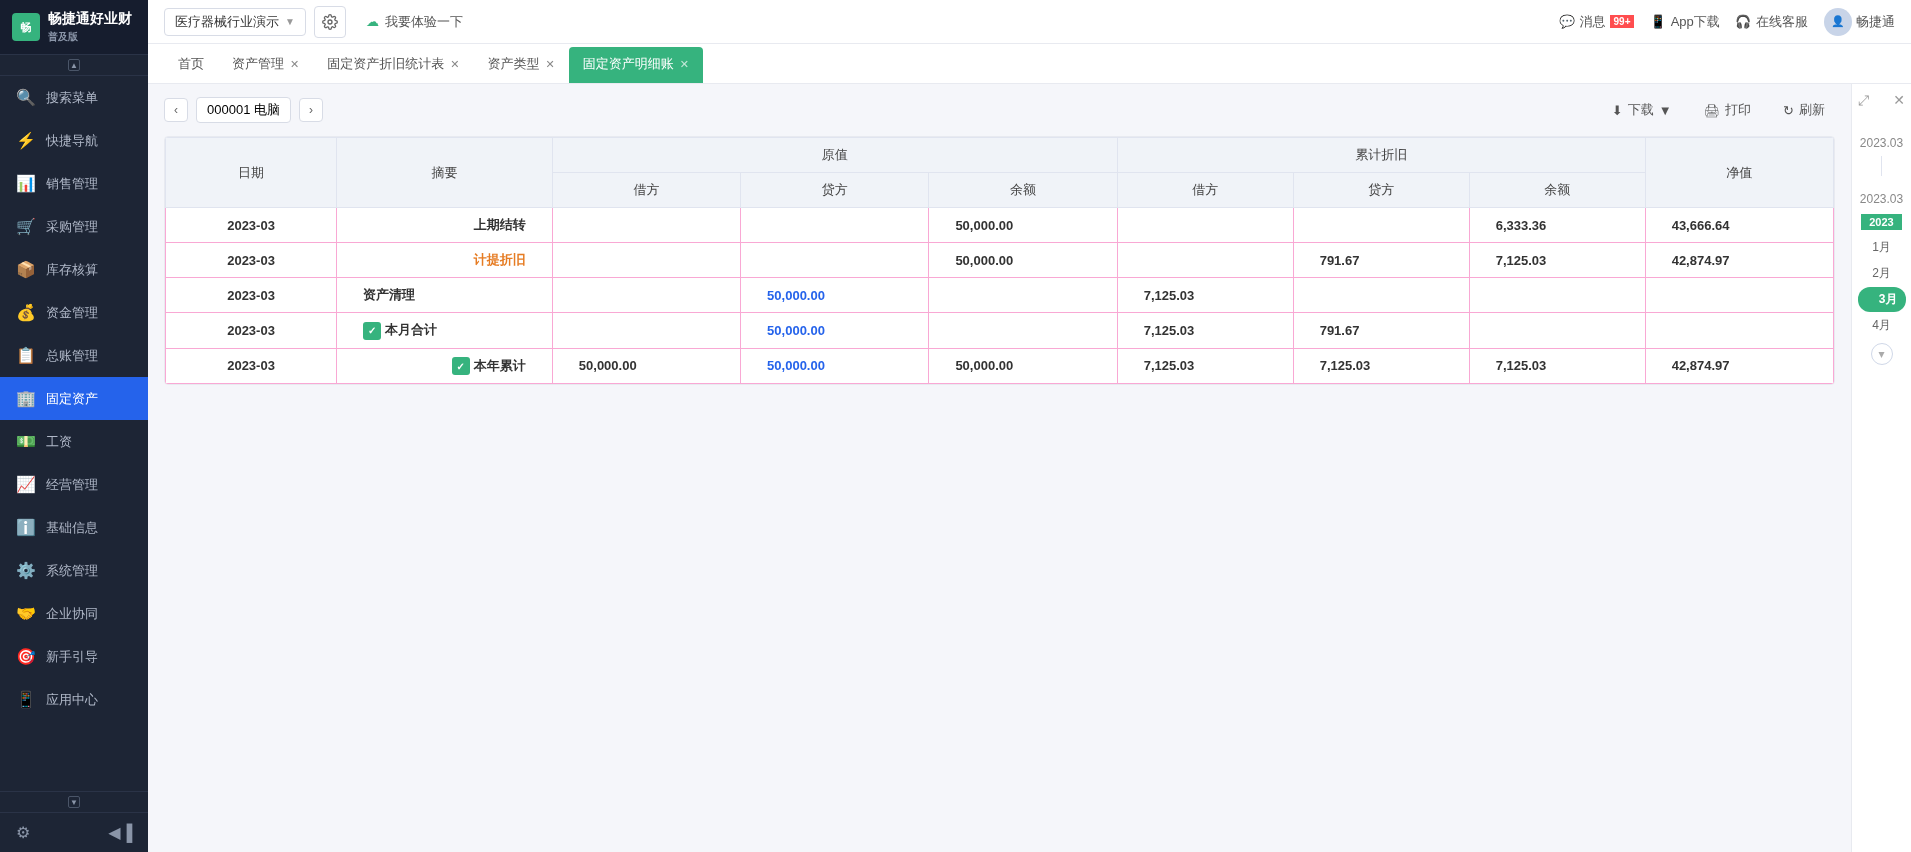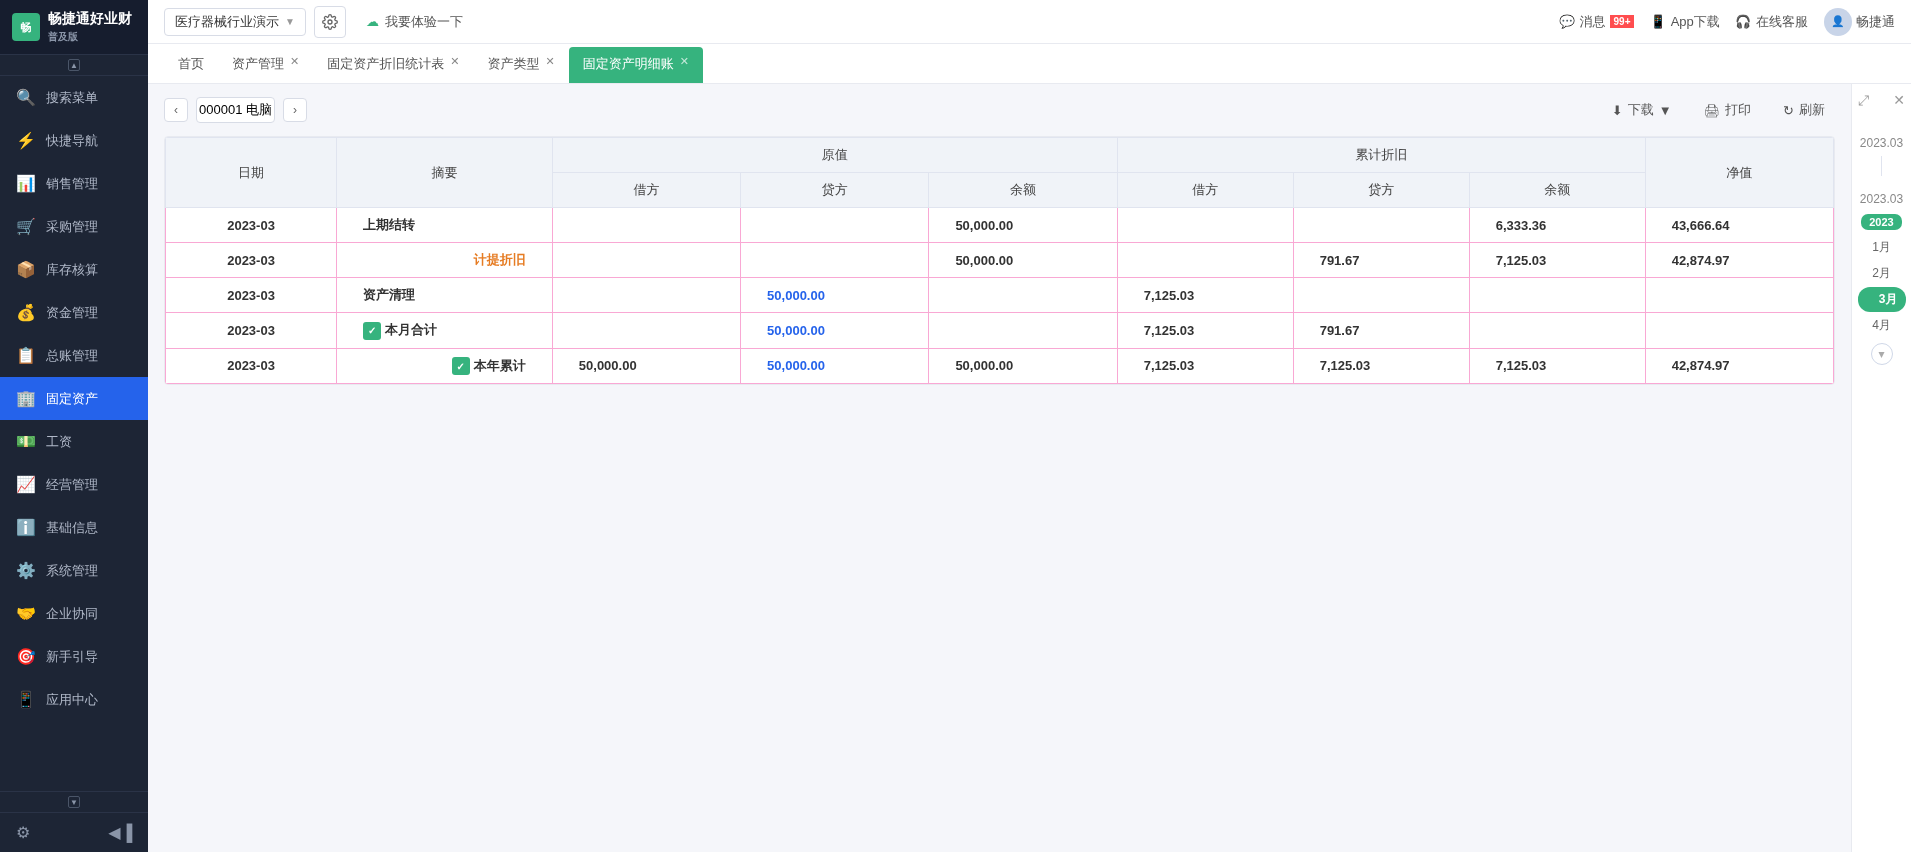--- a/index.html
+++ b/index.html
@@ -155,21 +155,21 @@
       height: 40px;
       display: flex;
       align-items: flex-end;
       padding: 0 16px;
       border-bottom: 1px solid #e8eaf0;
       flex-shrink: 0;
       gap: 0;
     }
     .tab {
       display: flex;
-      align-items: flex-start;
+      align-items: center;
       padding: 8px 14px;
       cursor: pointer;
       font-size: 13px;
       color: #555;
       border-bottom: 2px solid transparent;
       gap: 6px;
       white-space: nowrap;
     }
     .tab.active {
       background: #36b37e;
@@ -212,21 +212,21 @@
       border: 1px solid #d8dce6;
       border-radius: 4px;
       display: flex; align-items: center; justify-content: center;
       cursor: pointer;
       font-size: 12px; color: #666;
       background: #fff;
     }
     .asset-code {
       border: 1px solid #d8dce6;
       border-radius: 4px;
-      padding: 3px 2px;
+      padding: 3px 10px;
       font-size: 13px;
       background: #fff;
       cursor: pointer;
     }
     .toolbar-actions {
       display: flex;
       gap: 12px;
     }
     .toolbar-btn {
       display: flex;
@@ -316,21 +316,21 @@
     }
     .timeline-month.active {
       background: #36b37e;
       color: #fff;
       font-weight: bold;
       text-align: right;
     }
     .year-badge {
       background: #36b37e;
       color: #fff;
-      border-radius: 7px;
+      border-radius: 0;
       padding: 2px 8px;
       font-size: 11px;
       font-weight: bold;
       margin: 4px 0;
       cursor: pointer;
     }
     .chevron-down-circle {
       width: 22px; height: 22px;
       border: 1px solid #d0d8e8;
       border-radius: 50%;
@@ -543,21 +543,21 @@
               <th>贷方</th>
               <th>余额</th>
               <th>借方</th>
               <th>贷方</th>
               <th>余额</th>
             </tr>
           </thead>
           <tbody id="table-body">
           <tr>
     <td>2023-03</td>
-    <td style="text-align:left;"><span>上期结转</span></td>
+    <td style="text-align:right;"><span>上期结转</span></td>
     <td class="number-col"></td>
     <td class="number-col" style="color:inherit"></td>
     <td class="number-col">50,000.00</td>
     <td class="number-col"></td>
     <td class="number-col"></td>
     <td class="number-col">6,333.36</td>
     <td class="number-col">43,666.64</td>
   </tr>
               <tr>
     <td>2023-03</td>

